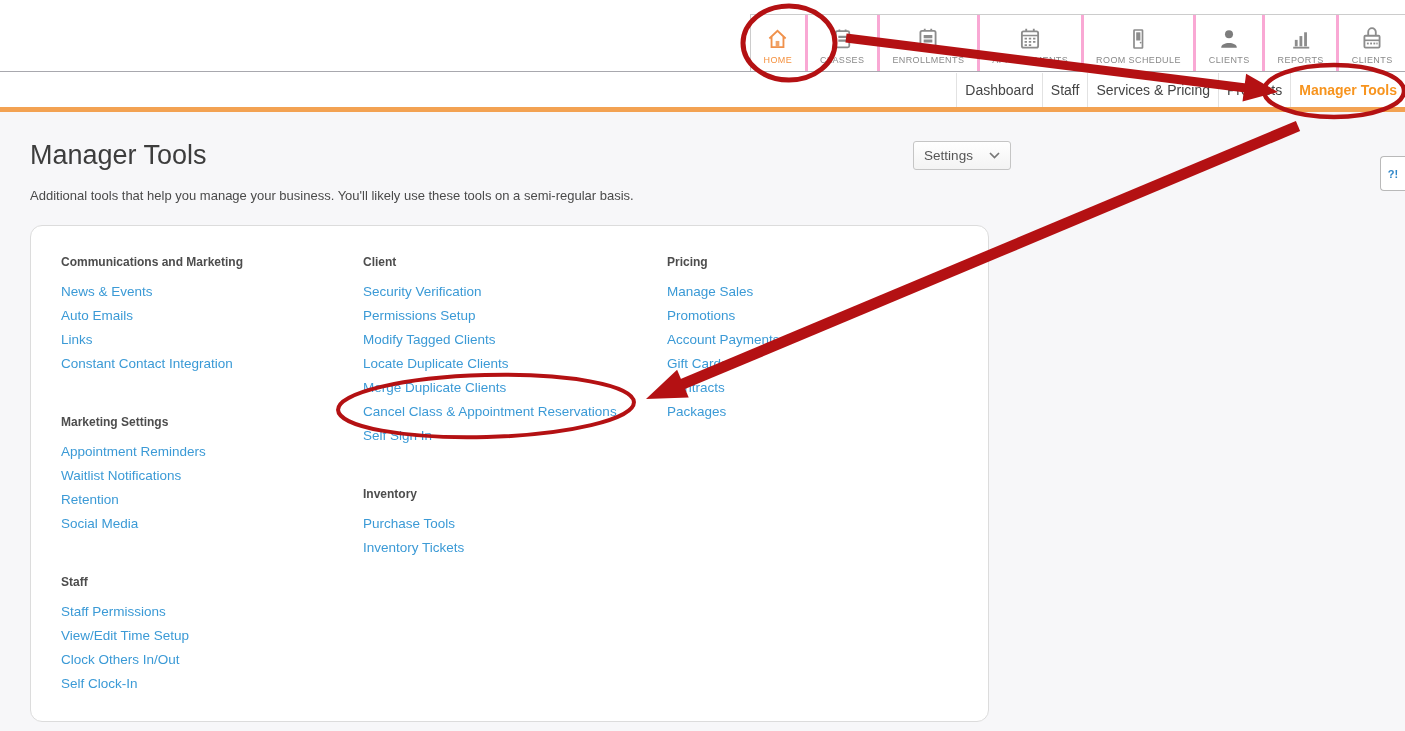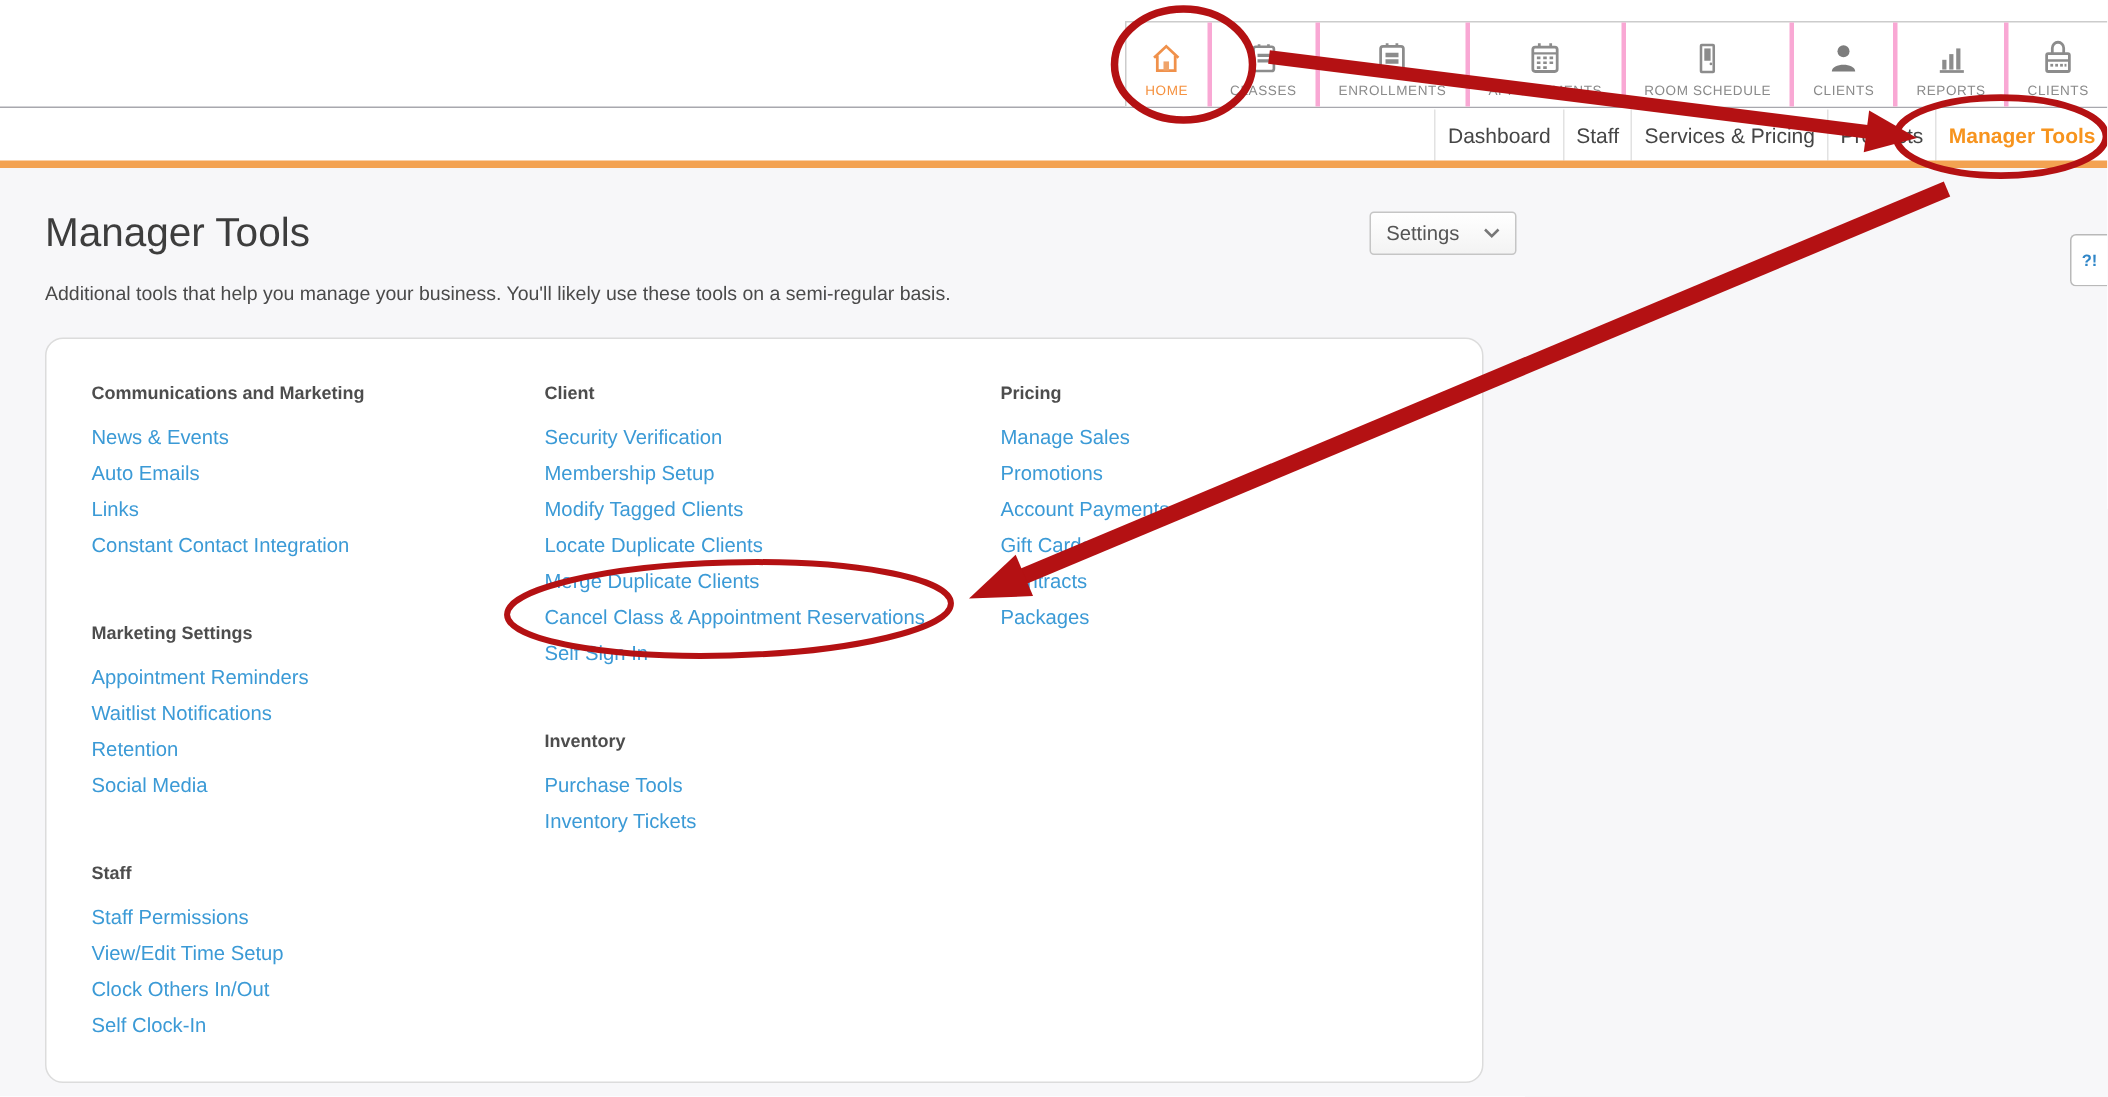--- a/index.html
+++ b/index.html
@@ -194,21 +194,21 @@
             <div class="glink">Staff Permissions</div>
             <div class="glink">View/Edit Time Setup</div>
             <div class="glink">Clock Others In/Out</div>
             <div class="glink">Self Clock-In</div>
           </div>
         </div>
         <div class="col c1">
           <div class="group">
             <div class="ghead">Client</div>
             <div class="glink">Security Verification</div>
-            <div class="glink">Membership Setup</div>
+            <div class="glink">Permissions Setup</div>
             <div class="glink">Modify Tagged Clients</div>
             <div class="glink">Locate Duplicate Clients</div>
             <div class="glink">Merge Duplicate Clients</div>
             <div class="glink">Cancel Class &amp; Appointment Reservations</div>
             <div class="glink">Self Sign In</div>
           </div>
           <div class="group">
             <div class="ghead">Inventory</div>
             <div class="glink">Purchase Tools</div>
             <div class="glink">Inventory Tickets</div>

